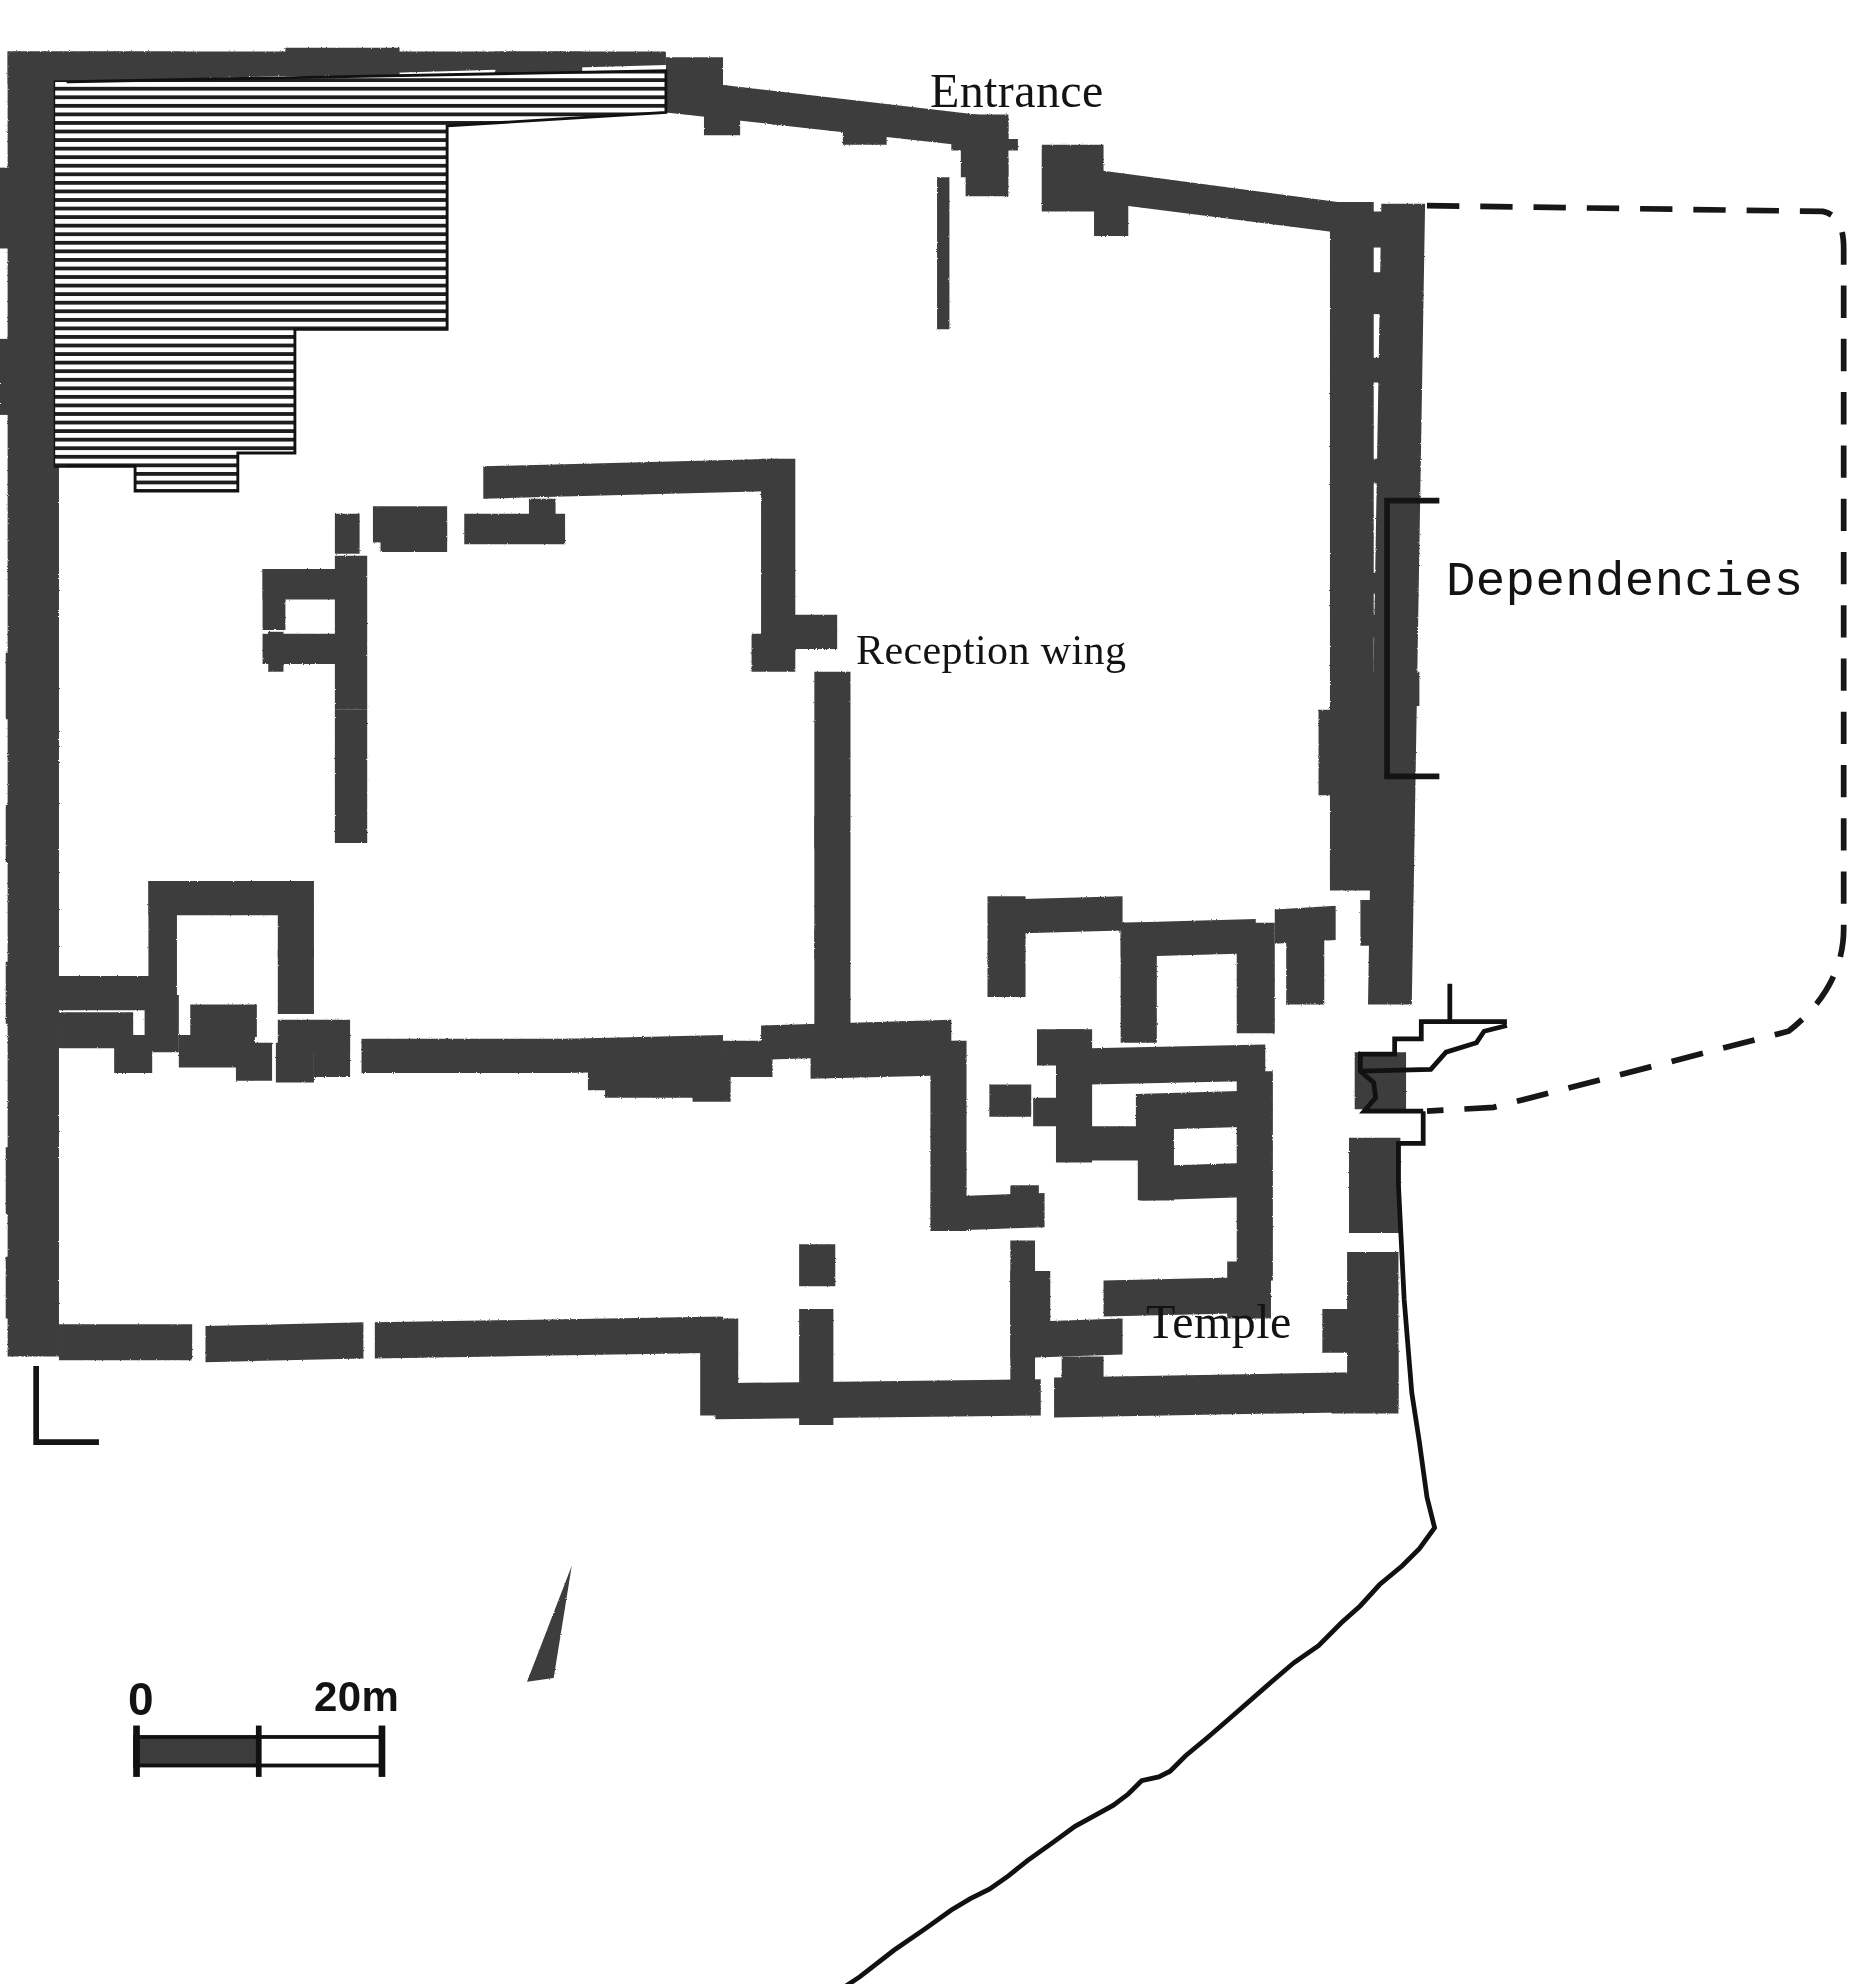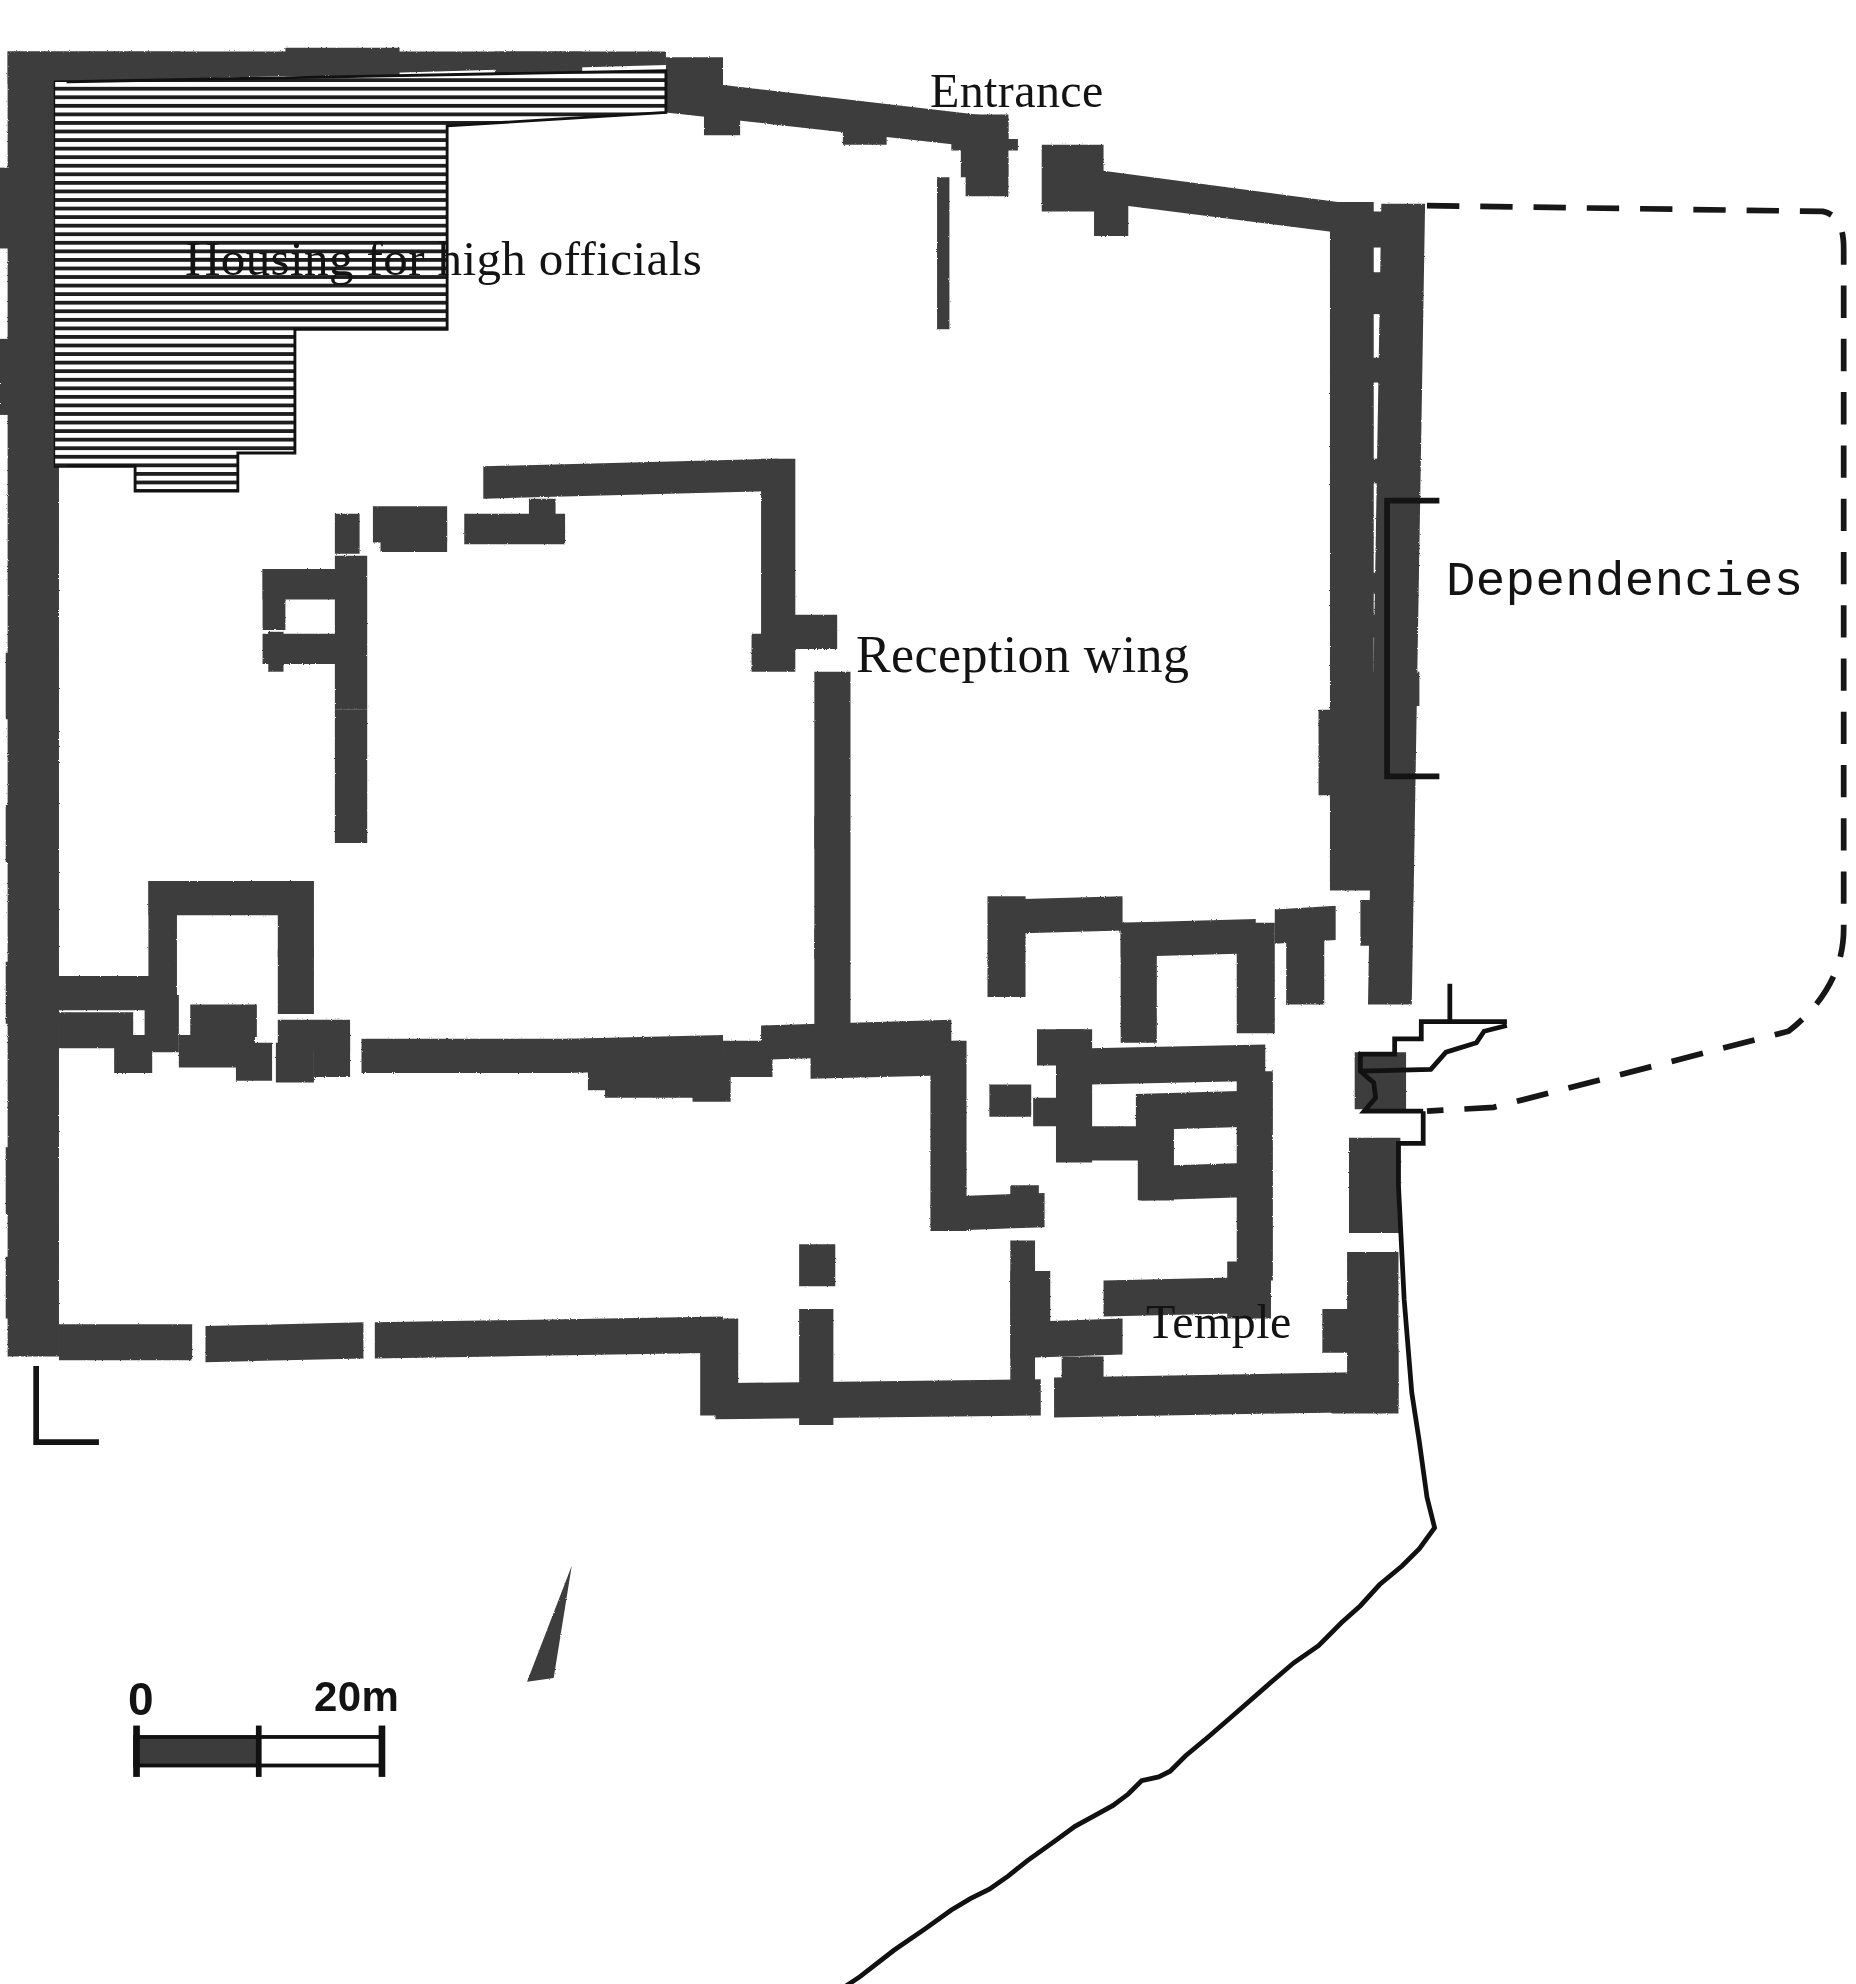--- a/index.html
+++ b/index.html
@@ -36,21 +36,21 @@
     color: #131313;
     font-family: "Liberation Serif", "DejaVu Serif", serif;
     font-weight: 400;
     letter-spacing: 0.4px;
     line-height: 1;
     -webkit-font-smoothing: antialiased;
   }
   .lbl-entrance     { left: 930px;  top: 23px;   font-size: 48px; }
   .lbl-housing      { left: 185px;  top: 190px;  font-size: 49px; }
   .lbl-dependencies { left: 1446px; top: 514px;  font-size: 49px; font-family: Liberation Mono, monospace; }
-  .lbl-reception    { left: 856px;  top: 585px;  font-size: 52px; text-align: center; }
+  .lbl-reception    { left: 856px;  top: 585px;  font-size: 42px; text-align: center; }
   .lbl-kings        { left: 274px;  top: 1011px; font-size: 49px; }
   .lbl-temple       { left: 1146px; top: 1254px; font-size: 48px; }
   .lbl-storerooms   { left: 447px;  top: 1381px; font-size: 48px; }
   .lbl-scale-zero   { left: 128px;  top: 1632px; font-size: 46px; font-family:"Liberation Sans","DejaVu Sans",sans-serif; font-weight:600;}
   .lbl-scale-max    { left: 314px;  top: 1632px; font-size: 42px; font-family:"Liberation Sans","DejaVu Sans",sans-serif; font-weight:700;}
 </style>
 </head>
 <body>
 
 <div id="plan-root">
@@ -248,21 +248,20 @@
       <rect x="142" y="1780" width="130" height="30" fill="#3c3c3c" stroke="#111111" stroke-width="4"></rect>
       <rect x="272" y="1780" width="130" height="30" fill="#ffffff" stroke="#111111" stroke-width="4"></rect>
       <rect x="140" y="1768" width="7" height="54" fill="#111111"></rect>
       <rect x="269" y="1768" width="6" height="54" fill="#111111"></rect>
       <rect x="398" y="1768" width="7" height="54" fill="#111111"></rect>
     </g>
   </svg>
 
   <div class="map-label lbl-entrance">Entrance</div>
 
-  <div class="map-label lbl-housing">Housing for high officials</div>
 
   <div class="map-label lbl-dependencies">Dependencies</div>
 
   <div class="map-label lbl-reception">Reception wing</div>
 
 
   <div class="map-label lbl-temple">Temple</div>
 
 
   <div class="map-label lbl-scale-zero">0</div>

